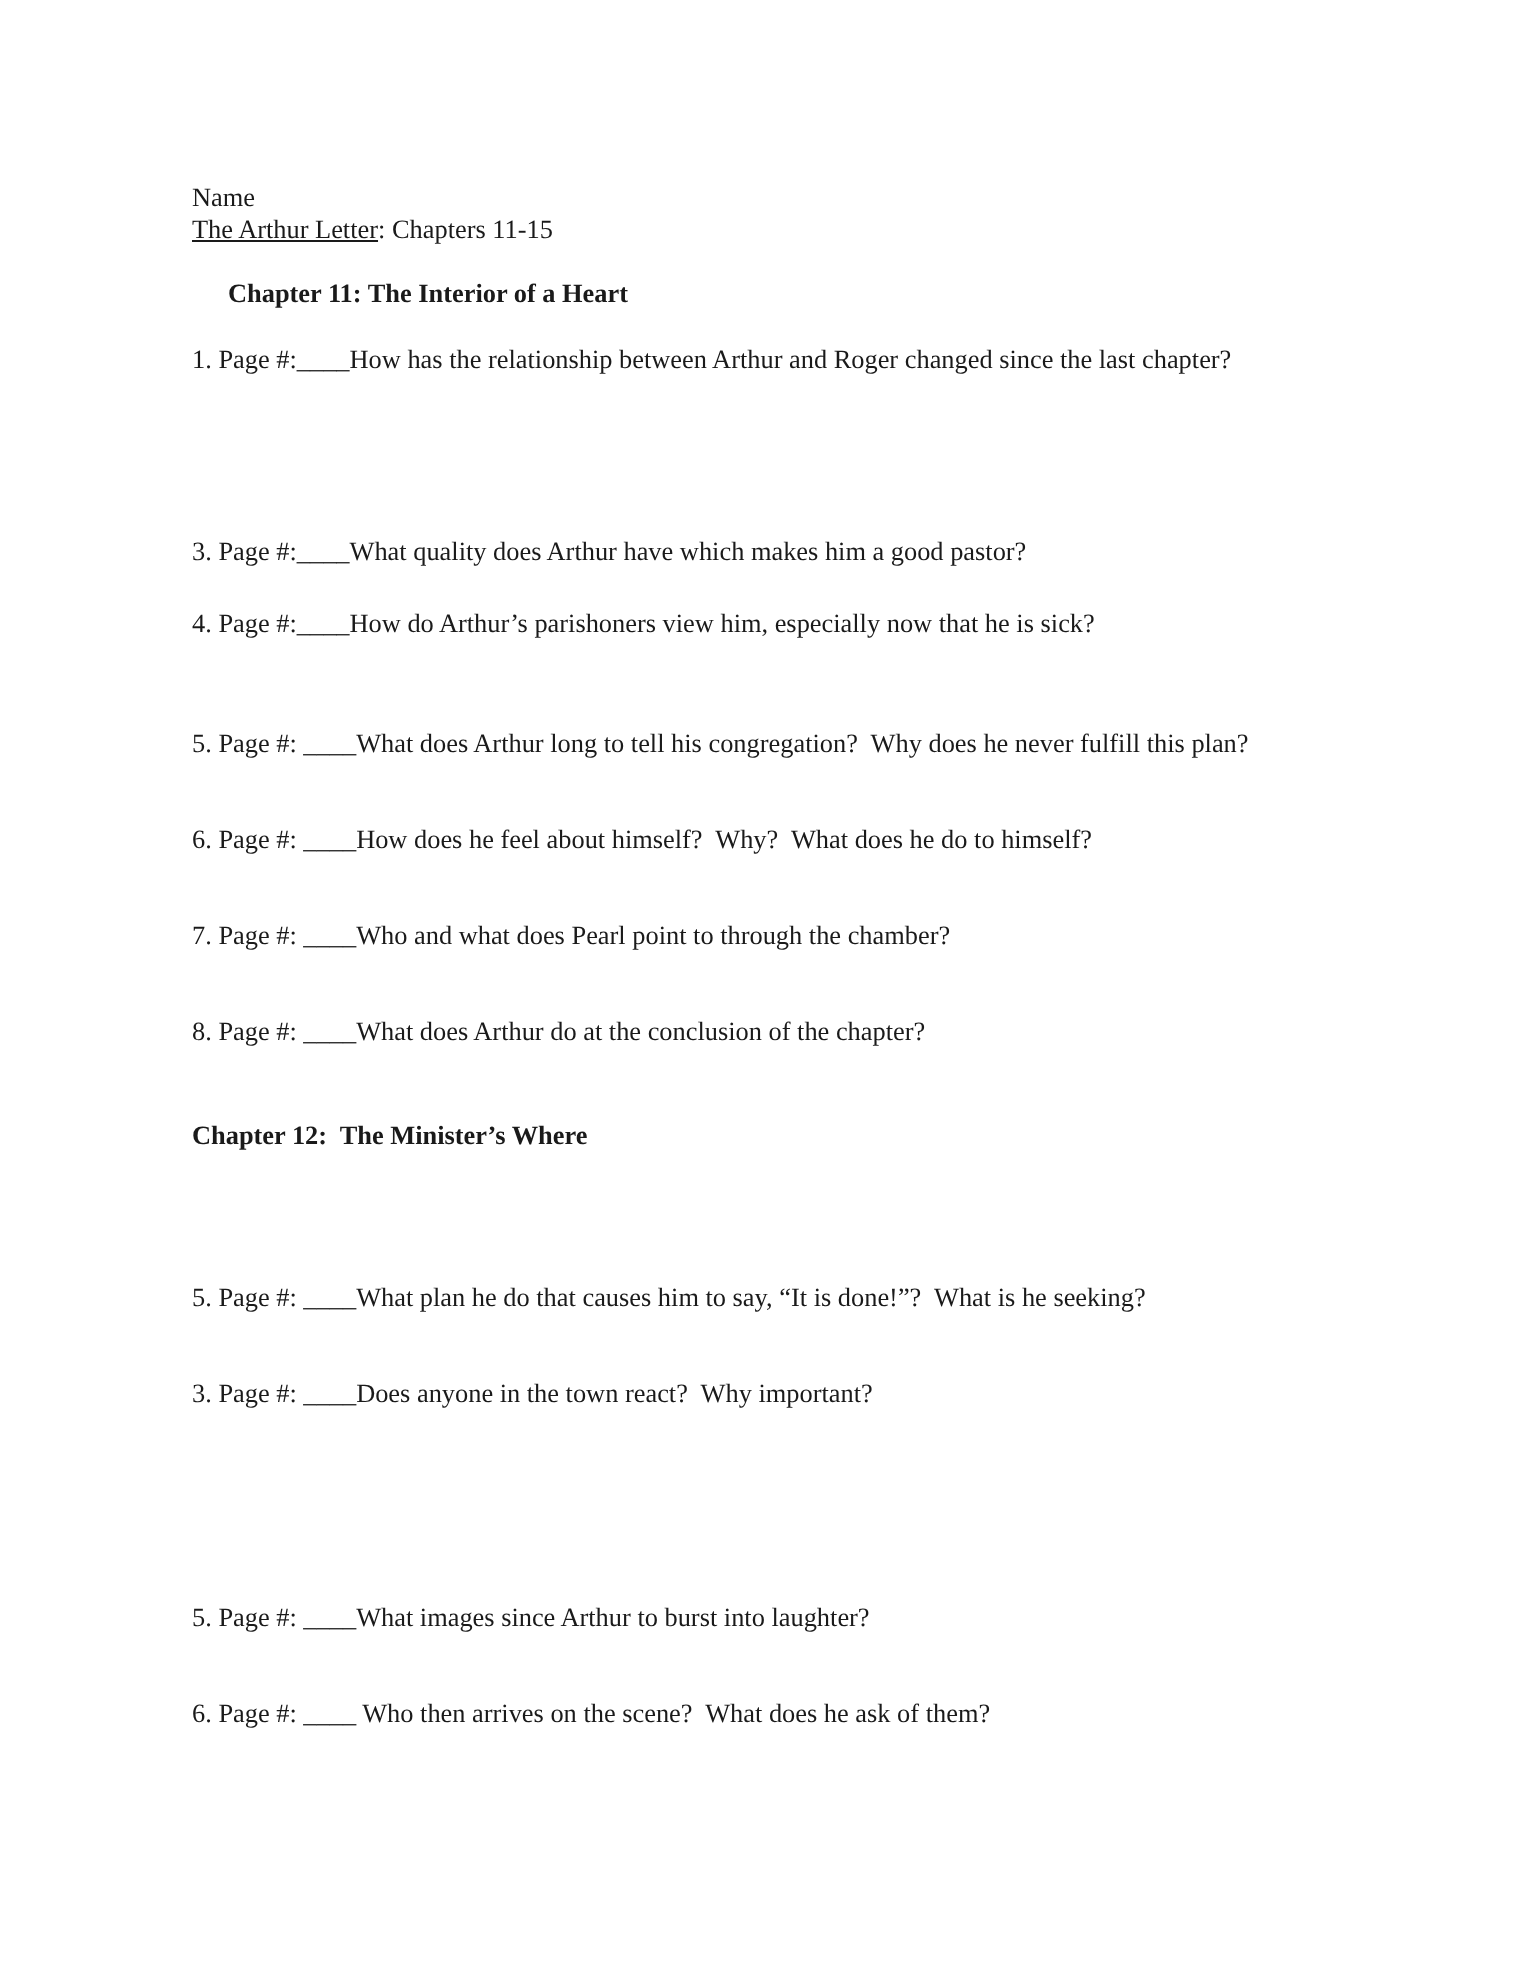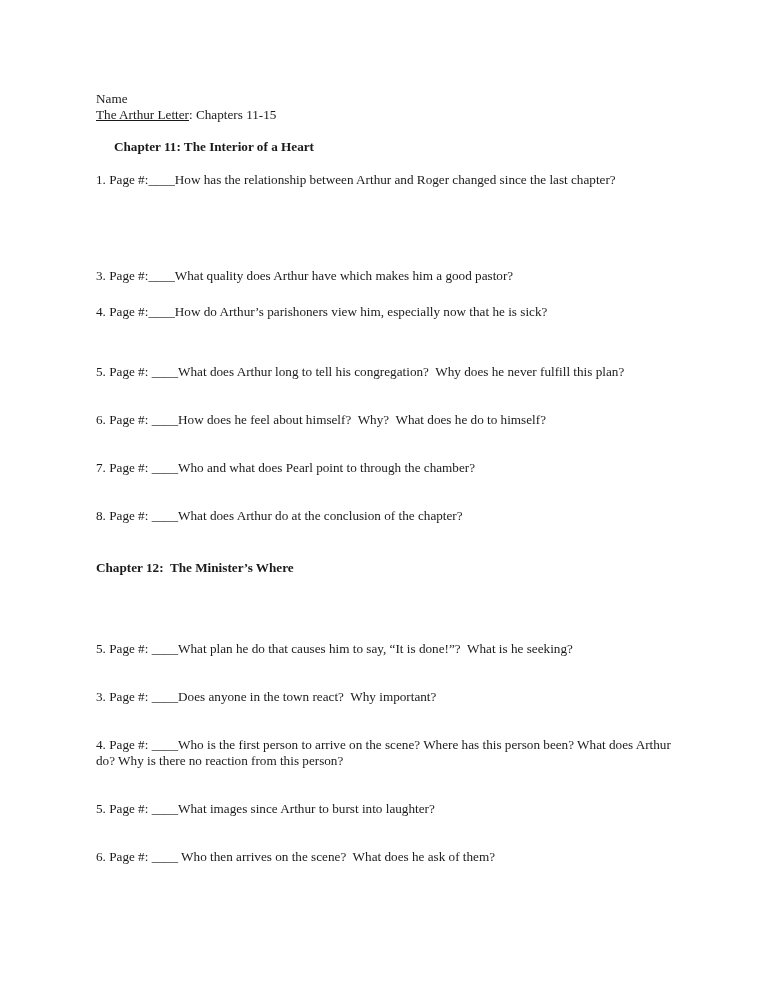--- a/index.html
+++ b/index.html
@@ -34,17 +34,16 @@
   <div class="line" style="top:304px"><span>4. Page #:____</span><span>How do Arthur’s parishoners view him, especially now that he is sick?</span></div>
   <div class="line" style="top:364px"><span>5. Page #: ____</span><span>What does Arthur long to tell his congregation?  Why does he never fulfill this plan?</span></div>
   <div class="line" style="top:412px"><span>6. Page #: ____</span><span>How does he feel about himself?  Why?  What does he do to himself?</span></div>
   <div class="line" style="top:460px"><span>7. Page #: ____</span><span>Who and what does Pearl point to through the chamber?</span></div>
   <div class="line" style="top:508px"><span>8. Page #: ____</span><span>What does Arthur do at the conclusion of the chapter?</span></div>
 
   <div class="line b" style="top:560px">Chapter 12:  The Minister’s Where</div>
 
   <div class="line" style="top:641px"><span>5. Page #: ____</span><span>What plan he do that causes him to say, “It is done!”?  What is he seeking?</span></div>
   <div class="line" style="top:689px"><span>3. Page #: ____</span><span>Does anyone in the town react?  Why important?</span></div>
-  <div class="line wrap" style="top:737px"><span>4. Page #: ____</span><span>Who is the first person to arrive on the scene?  Where has this person been?  What does Arthur do?  Why is there no reaction from this person?</span></div>
   <div class="line" style="top:801px"><span>5. Page #: ____</span><span>What images since Arthur to burst into laughter?</span></div>
   <div class="line" style="top:849px"><span>6. Page #: ____ </span><span>Who then arrives on the scene?  What does he ask of them?</span></div>
 
 </div>
 
 </body></html>

